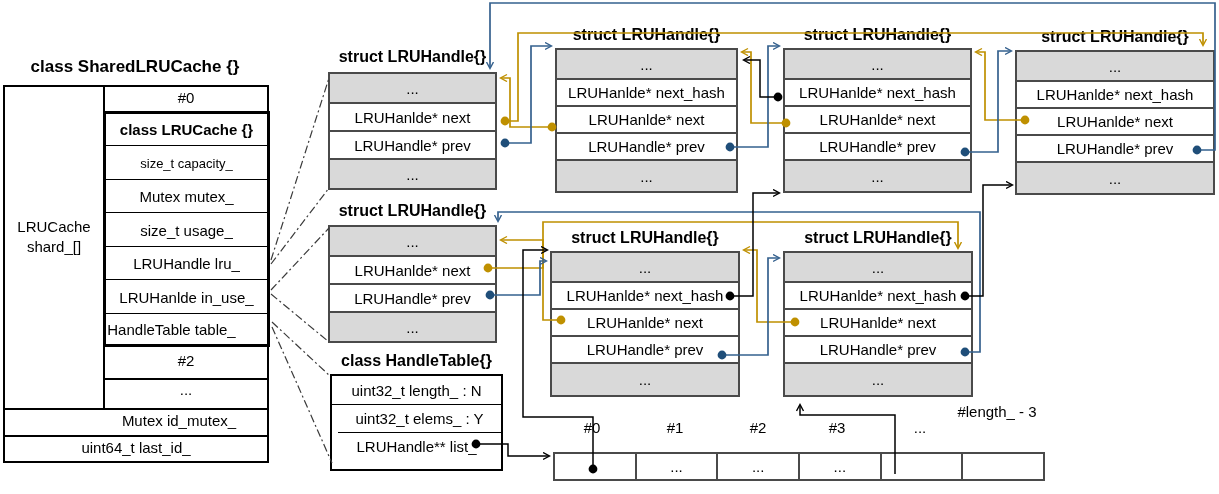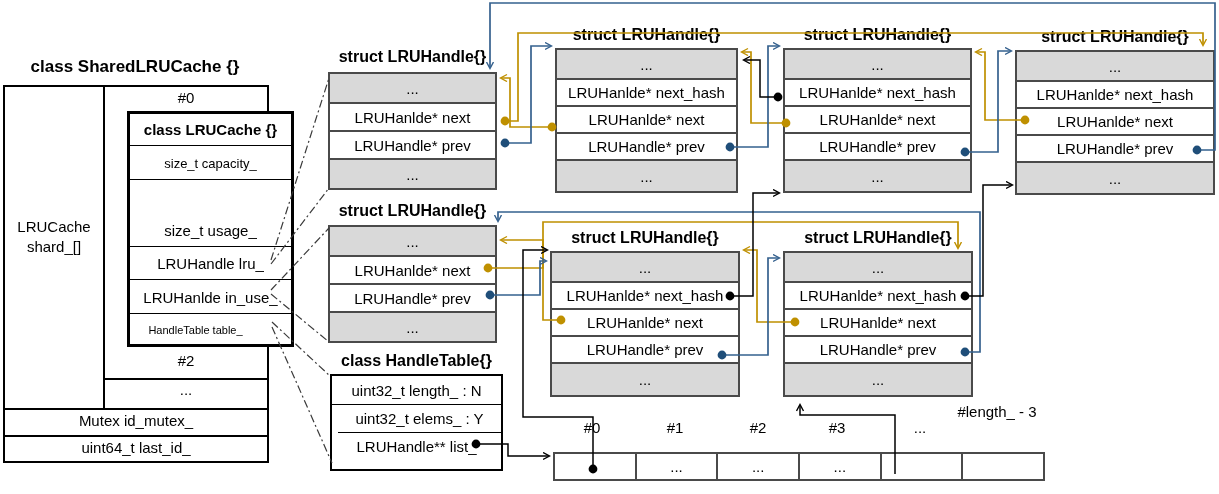--- a/index.html
+++ b/index.html
@@ -42,31 +42,32 @@
 
   <div class="cellTxt" style="left:6px;top:218px;width:96px;">LRUCache</div>
   <div class="cellTxt" style="left:6px;top:238px;width:96px;">shard_[]</div>
 
   <div class="cellTxt" style="left:105px;top:89px;width:162px;">#0</div>
   <div class="cellTxt" style="left:105px;top:352px;width:162px;">#2</div>
   <div class="abs blk" style="left:105px;top:378px;width:164px;height:1.5px;"></div>
   <div class="cellTxt" style="left:105px;top:381px;width:162px;">...</div>
 
   <div class="abs blk" style="left:3px;top:408px;width:266px;height:2px;"></div>
-  <div class="cellTxt" style="left:3px;top:412px;width:266px;">Mutex id_mutex_</div>
+  <div class="cellTxt" style="left:3px;top:412px;width:266px;padding-left:43px;">Mutex id_mutex_</div>
   <div class="abs blk" style="left:3px;top:435px;width:266px;height:2px;"></div>
   <div class="cellTxt" style="left:3px;top:439px;width:266px;">uint64_t last_id_</div>
 
-  <div class="abs" style="left:103px;top:111px;width:167px;height:236px;border:3px solid #000;background:#fff;z-index:1;margin-left:24px;">
+  <div class="abs" style="left:103px;top:111px;width:167px;height:236px;border:3px solid #000;background:#fff;z-index:1;">
     <div class="abs" style="left:0;top:0;width:161px;height:32px;border-bottom:1.5px solid #000;display:flex;align-items:center;justify-content:center;font-weight:bold;font-size:15px;">class LRUCache {}</div>
     <div class="abs" style="left:0;top:33.5px;width:161px;height:32px;border-bottom:1.5px solid #000;display:flex;align-items:center;justify-content:center;font-size:13px;">size_t capacity_</div>
+    <div class="abs" style="left:0;top:67px;width:161px;height:32px;border-bottom:1.5px solid #000;display:flex;align-items:center;justify-content:center;font-size:15px;">Mutex mutex_</div>
     <div class="abs" style="left:0;top:100.5px;width:161px;height:32px;border-bottom:1.5px solid #000;display:flex;align-items:center;justify-content:center;font-size:15px;">size_t usage_</div>
     <div class="abs" style="left:0;top:134px;width:161px;height:32px;border-bottom:1.5px solid #000;display:flex;align-items:center;justify-content:center;font-size:15px;">LRUHandle lru_</div>
     <div class="abs" style="left:0;top:167.5px;width:161px;height:32px;border-bottom:1.5px solid #000;display:flex;align-items:center;justify-content:center;font-size:15px;">LRUHanlde in_use_</div>
-    <div class="abs" style="left:0;top:201px;width:131px;height:29px;display:flex;align-items:center;justify-content:center;font-size:11px;">HandleTable table_</div>
+    <div class="abs" style="left:0;top:201px;width:131px;height:29px;display:flex;align-items:center;justify-content:center;font-size:15px;">HandleTable table_</div>
   </div>
 
   <div class="ttl" style="left:328px;top:48px;width:169px;">struct LRUHandle{}</div>
   <div class="sbox" style="left:328px;top:72px;width:169px;height:118px;">
     <div class="r gray" style="height:30px;">...</div>
     <div class="r" style="height:28px;">LRUHanlde* next</div>
     <div class="r" style="height:28px;">LRUHandle* prev</div>
     <div class="r gray" style="height:28px;">...</div>
   </div>
 

